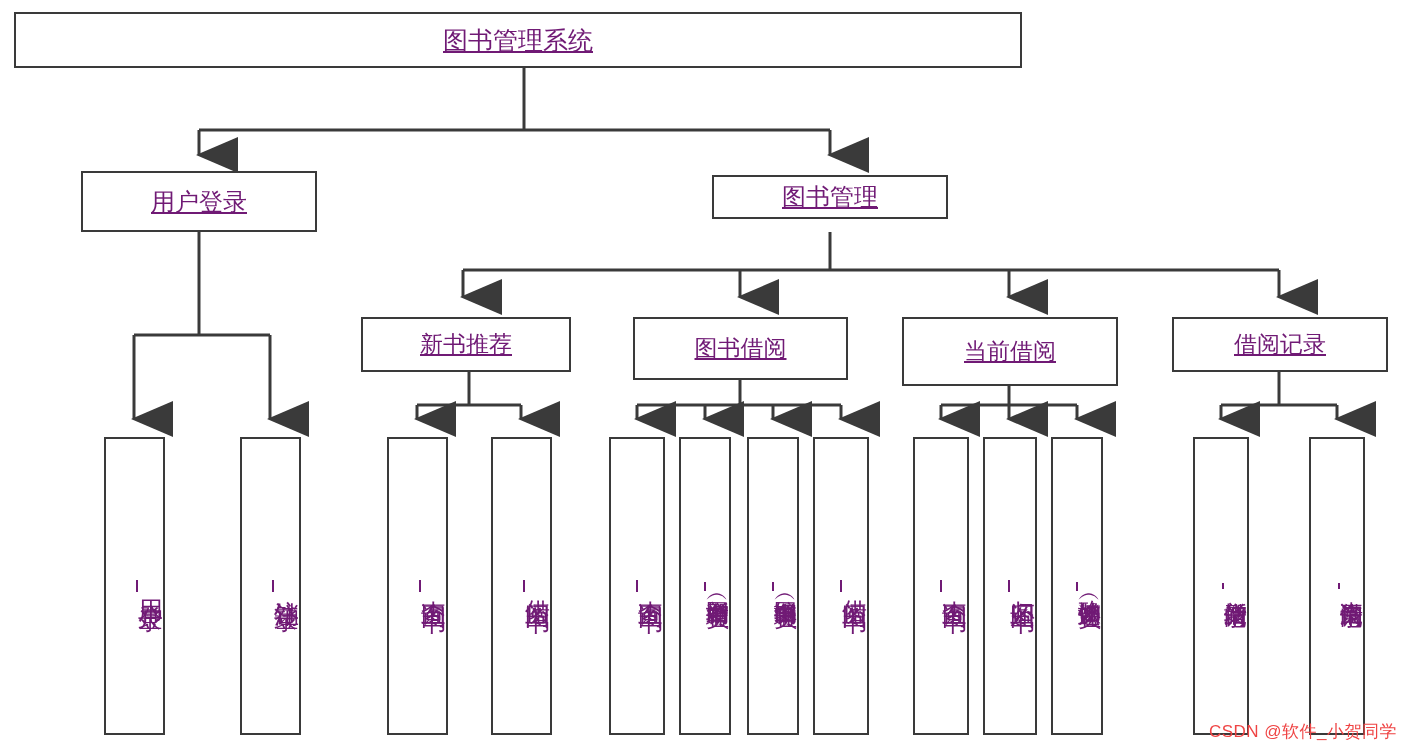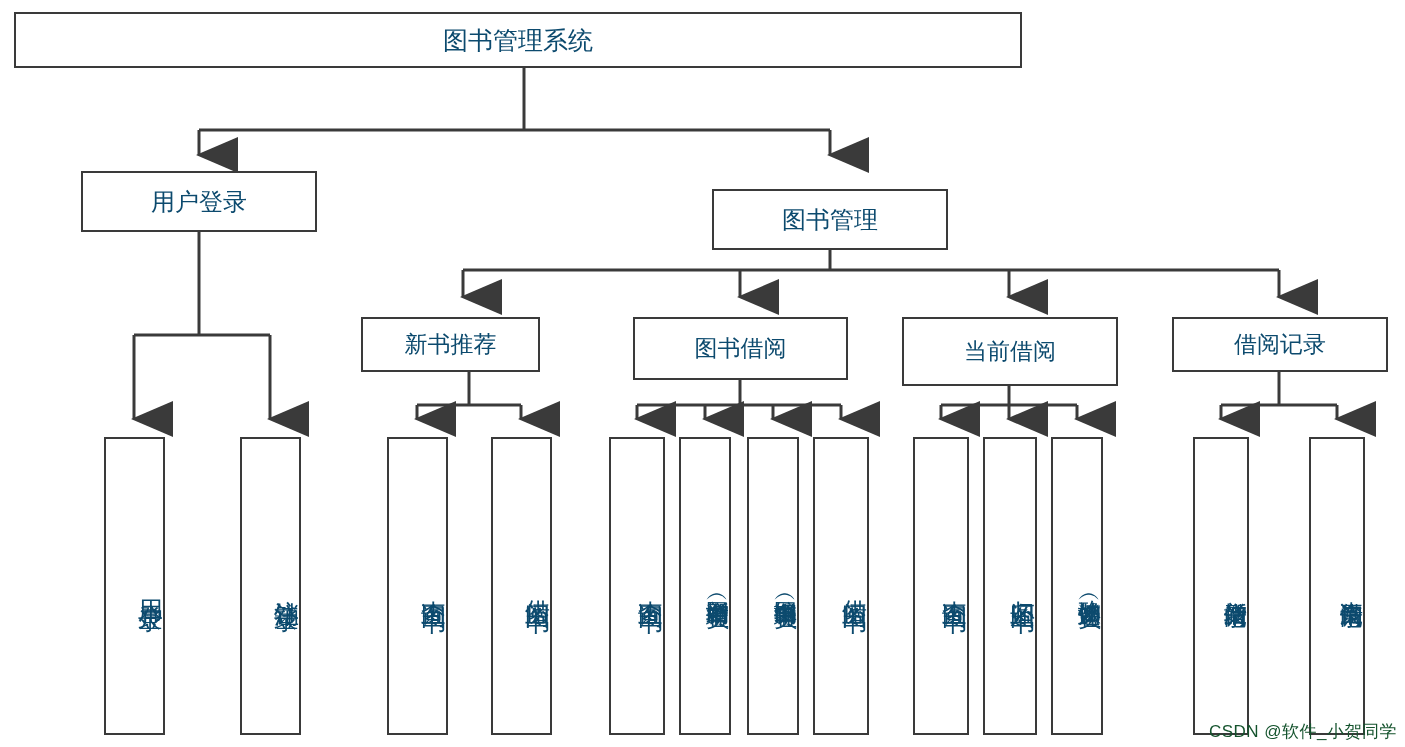--- a/index.html
+++ b/index.html
@@ -32,22 +32,23 @@
     box-sizing: border-box;
     background: #ffffff;
     border: 2.5px solid #3a3a3a;
     display: flex;
     align-items: center;
     justify-content: center;
     text-align: center;
   }
   .node .node-label {
     display: block;
-    color: #0c4a6e;
+    color: #701a75;
     line-height: 1.15;
+    text-decoration: underline;
   }
   .node-root .node-label {
     font-size: 25px;
   }
   .node-l2 .node-label {
     font-size: 24px;
   }
   .node-l3 .node-label {
     font-size: 23px;
   }
@@ -69,21 +70,21 @@
   }
   .node-leaf.narrow .node-label {
     font-size: 23px;
     letter-spacing: 1px;
   }
   #watermark {
     position: absolute;
     right: 8px;
     bottom: 4px;
     font-size: 17px;
-    color: #14532d;
+    color: #ef4444;
     letter-spacing: 0.5px;
     white-space: nowrap;
   }
 </style>
 </head>
 <body>
 
 <div id="diagram-root">
 
   <svg class="connectors" viewBox="0 0 1405 747" xmlns="http://www.w3.org/2000/svg">
@@ -138,25 +139,25 @@
   </svg>
 
   <div class="node node-root" style="left:14px; top:12px; width:1008px; height:56px;">
     <span class="node-label">图书管理系统</span>
   </div>
 
   <div class="node node-l2" style="left:81px; top:171px; width:236px; height:61px;">
     <span class="node-label">用户登录</span>
   </div>
 
-  <div class="node node-l2" style="left:712px; top:189px; width:236px; height:61px;">
+  <div class="node node-l2" style="left:712px; top:175px; width:236px; height:44px;">
     <span class="node-label">图书管理</span>
   </div>
 
-  <div class="node node-l3" style="left:361px; top:317px; width:179px; height:55px;">
+  <div class="node node-l3" style="left:361px; top:317px; width:210px; height:55px;">
     <span class="node-label">新书推荐</span>
   </div>
 
   <div class="node node-l3" style="left:633px; top:317px; width:215px; height:63px;">
     <span class="node-label">图书借阅</span>
   </div>
 
   <div class="node node-l3" style="left:902px; top:317px; width:216px; height:69px;">
     <span class="node-label">当前借阅</span>
   </div>

